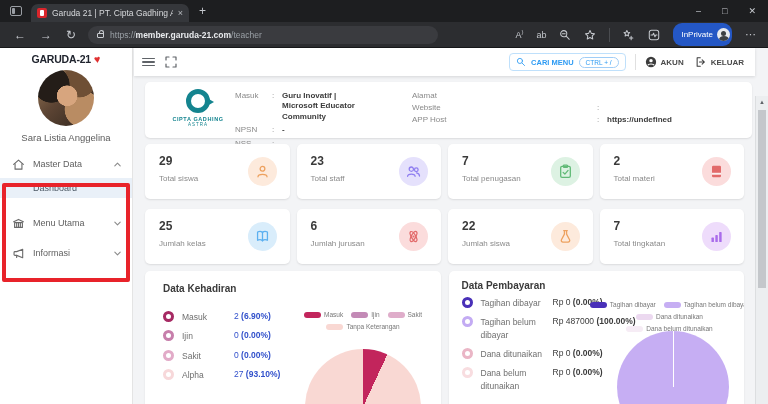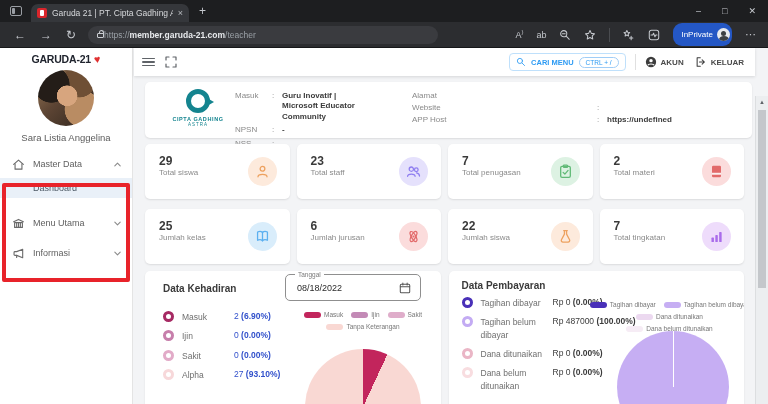--- a/index.html
+++ b/index.html
@@ -12,21 +12,21 @@
   .ws-icon:before { content:''; position:absolute; left:1px; top:1px; bottom:1px; width:3px; background:#9a9ea4; border-radius:1px; }
   .tab { height:18px; margin-top:4px; width:158px; background:#35373b; border-radius:7px 7px 0 0; display:flex; align-items:center; padding:0 6px; gap:5px; }
   .favicon { width:10px; height:10px; background:#d9252b; border-radius:2px; flex:none; position:relative; }
   .favicon:before { content:''; position:absolute; left:3px; top:2px; width:4px; height:6px; background:#fff; border-radius:1px; }
   .tab-title { font-size:8.5px; color:#d7d9dc; white-space:nowrap; overflow:hidden; flex:1; }
   .tab-close { color:#b7babf; font-size:9px; line-height:1; }
   .newtab { color:#c4c7cc; font-size:12px; margin-left:10px; }
   .win-controls { margin-left:auto; display:flex; align-items:center; gap:21px; padding-right:12px; color:#c9ccd1; font-size:9px; }
   .toolbar { position:absolute; top:22px; left:0; right:0; height:26px; background:#2c2d30; display:flex; align-items:center; border-bottom:1px solid #17181a; }
   .nav-ic { color:#c9ccd1; font-size:12px; margin-left:14px; }
-  .url-pill { margin-left:12px; height:18px; width:350px; background:#3a3b3f; border-radius:9px; display:flex; align-items:center; padding:0 9px; }
+  .url-pill { margin-left:12px; height:18px; width:350px; background:#3a3b3f; border-radius:9px; display:flex; align-items:center; padding:0 9px; gap:6px; }
   .lock { width:7px; height:5px; border:1px solid #c9ccd1; border-radius:1px; position:relative; margin-top:2px; flex:none; }
   .lock:before { content:''; position:absolute; top:-4px; left:1px; width:3px; height:3px; border:1px solid #c9ccd1; border-bottom:none; border-radius:3px 3px 0 0; }
   .url { font-size:8.5px; color:#9aa0a6; white-space:nowrap; }
   .url b { color:#e8eaed; font-weight:bold; }
   .tb-right { margin-left:auto; display:flex; align-items:center; gap:13px; padding-right:12px; color:#c4c7cc; }
   .tb-glyph { font-size:9px; color:#c4c7cc; }
   .tb-divider { width:1px; height:14px; background:#4a4c50; }
   .inprivate { height:23px; background:#2457c5; border-radius:9px; display:flex; align-items:center; gap:4px; padding:0 2px 0 8px; }
   .inprivate span { color:#fff; font-size:8px; }
   .ip-avatar { width:13px; height:13px; border-radius:50%; background:#e8eaed; position:relative; overflow:hidden; }
@@ -89,21 +89,21 @@
   .f-label { color:#8a8a8a; width:37px; flex:none; }
   .fields.right .f-label { width:185px; }
   .f-colon { color:#8a8a8a; width:10px; flex:none; }
   .f-value { color:#3c3c3c; font-weight:bold; width:92px; line-height:1.3; }
   .fields.right .f-value { width:140px; }
 
   
   .stats-grid { display:grid; grid-template-columns:repeat(4,1fr); gap:10px 7px; margin-bottom:7px; padding-right:8px; }
   .stat-card { height:55px; position:relative; background:#fff; border-radius:5px; box-shadow:0 1px 2px rgba(0,0,0,.10); padding:10px 0 0 14px; }
   .stat-value { font-size:12px; font-weight:bold; color:#3a3a3a; }
-  .stat-label { font-size:8px; color:#8a8a8a; }
+  .stat-label { font-size:8px; color:#8a8a8a; margin-top:6px; }
   .stat-icon { position:absolute; right:13px; top:13px; width:29px; height:29px; border-radius:50%; display:flex; align-items:center; justify-content:center; }
   .stat-icon svg { width:15px; height:15px; }
 
   
   .bottom-row { display:grid; grid-template-columns:1fr 1fr; gap:8px; padding-right:8px; }
   .chart-card { height:165px; position:relative; overflow:hidden; }
   .card-title { position:absolute; left:18px; top:12px; font-size:10px; font-weight:bold; color:#3a3a3a; }
   .pb .card-title { left:13px; top:9px; }
   .date-field { position:absolute; left:140px; top:3px; width:136px; height:27px; border:1px solid #8f8f8f; border-radius:5px; }
   .date-label { position:absolute; left:9px; top:-4px; background:#fff; padding:0 3px; font-size:6.5px; color:#7a7a7a; }
@@ -412,28 +412,20 @@
                   <rect x="9.5" y="2.8" width="2.3" height="9.4" rx=".6"></rect>
                 </svg>
             </div>
           </div>
         </div>
 
         <div class="bottom-row">
 
           <div class="card chart-card kh">
             <div class="card-title">Data Kehadiran</div>
-            <div class="date-field">
-              <span class="date-label">Tanggal</span>
-              <span class="date-value">08/18/2022</span>
-              <svg class="cal-ic ic-stroke" viewBox="0 0 14 14">
-                  <rect x="1.5" y="2.5" width="11" height="10" rx="1.2"></rect>
-                  <path d="M1.5 5.5h11M4.5 1.2v2.4M9.5 1.2v2.4"></path>
-                </svg>
-            </div>
 
             <div class="stat-list">
               <div class="sl-row">
                 <span class="ring" style="border-color: rgb(166, 42, 99);"></span>
                 <span class="sl-label">Masuk</span>
                 <span class="sl-value"><span>2</span> <b>(6.90%)</b></span>
               </div>
               <div class="sl-row">
                 <span class="ring" style="border-color: rgb(199, 127, 171);"></span>
                 <span class="sl-label">Ijin</span>

